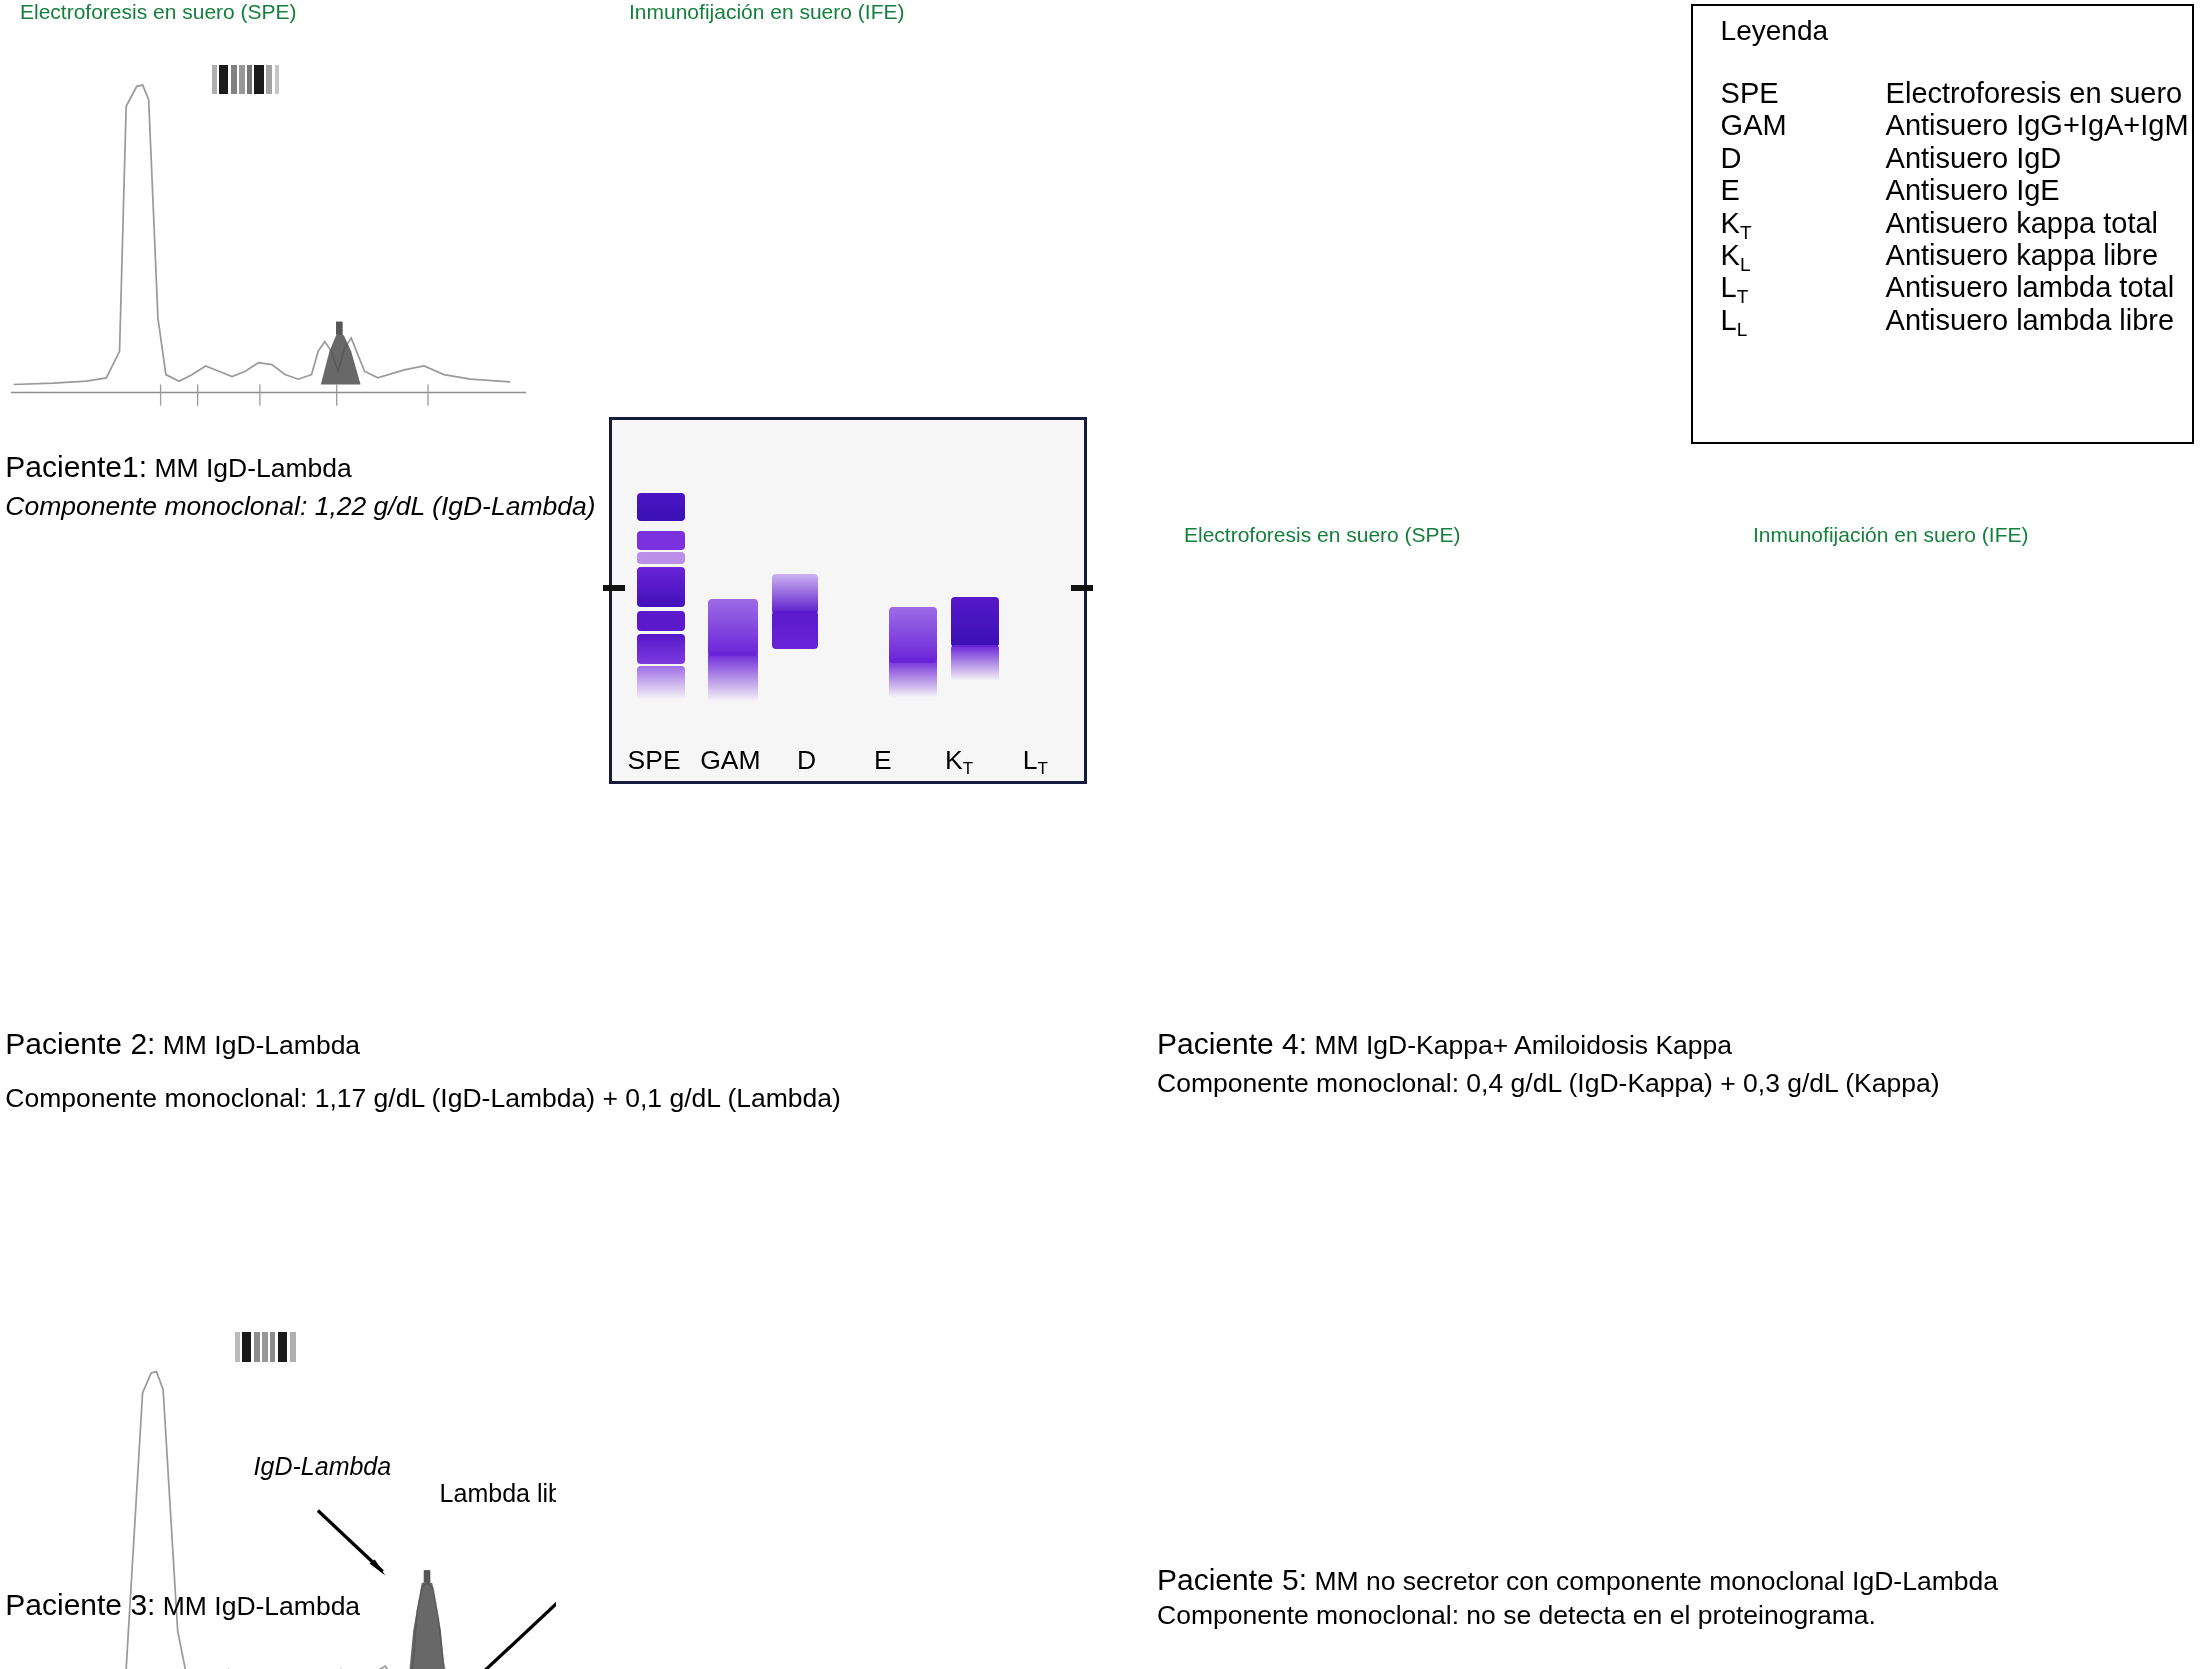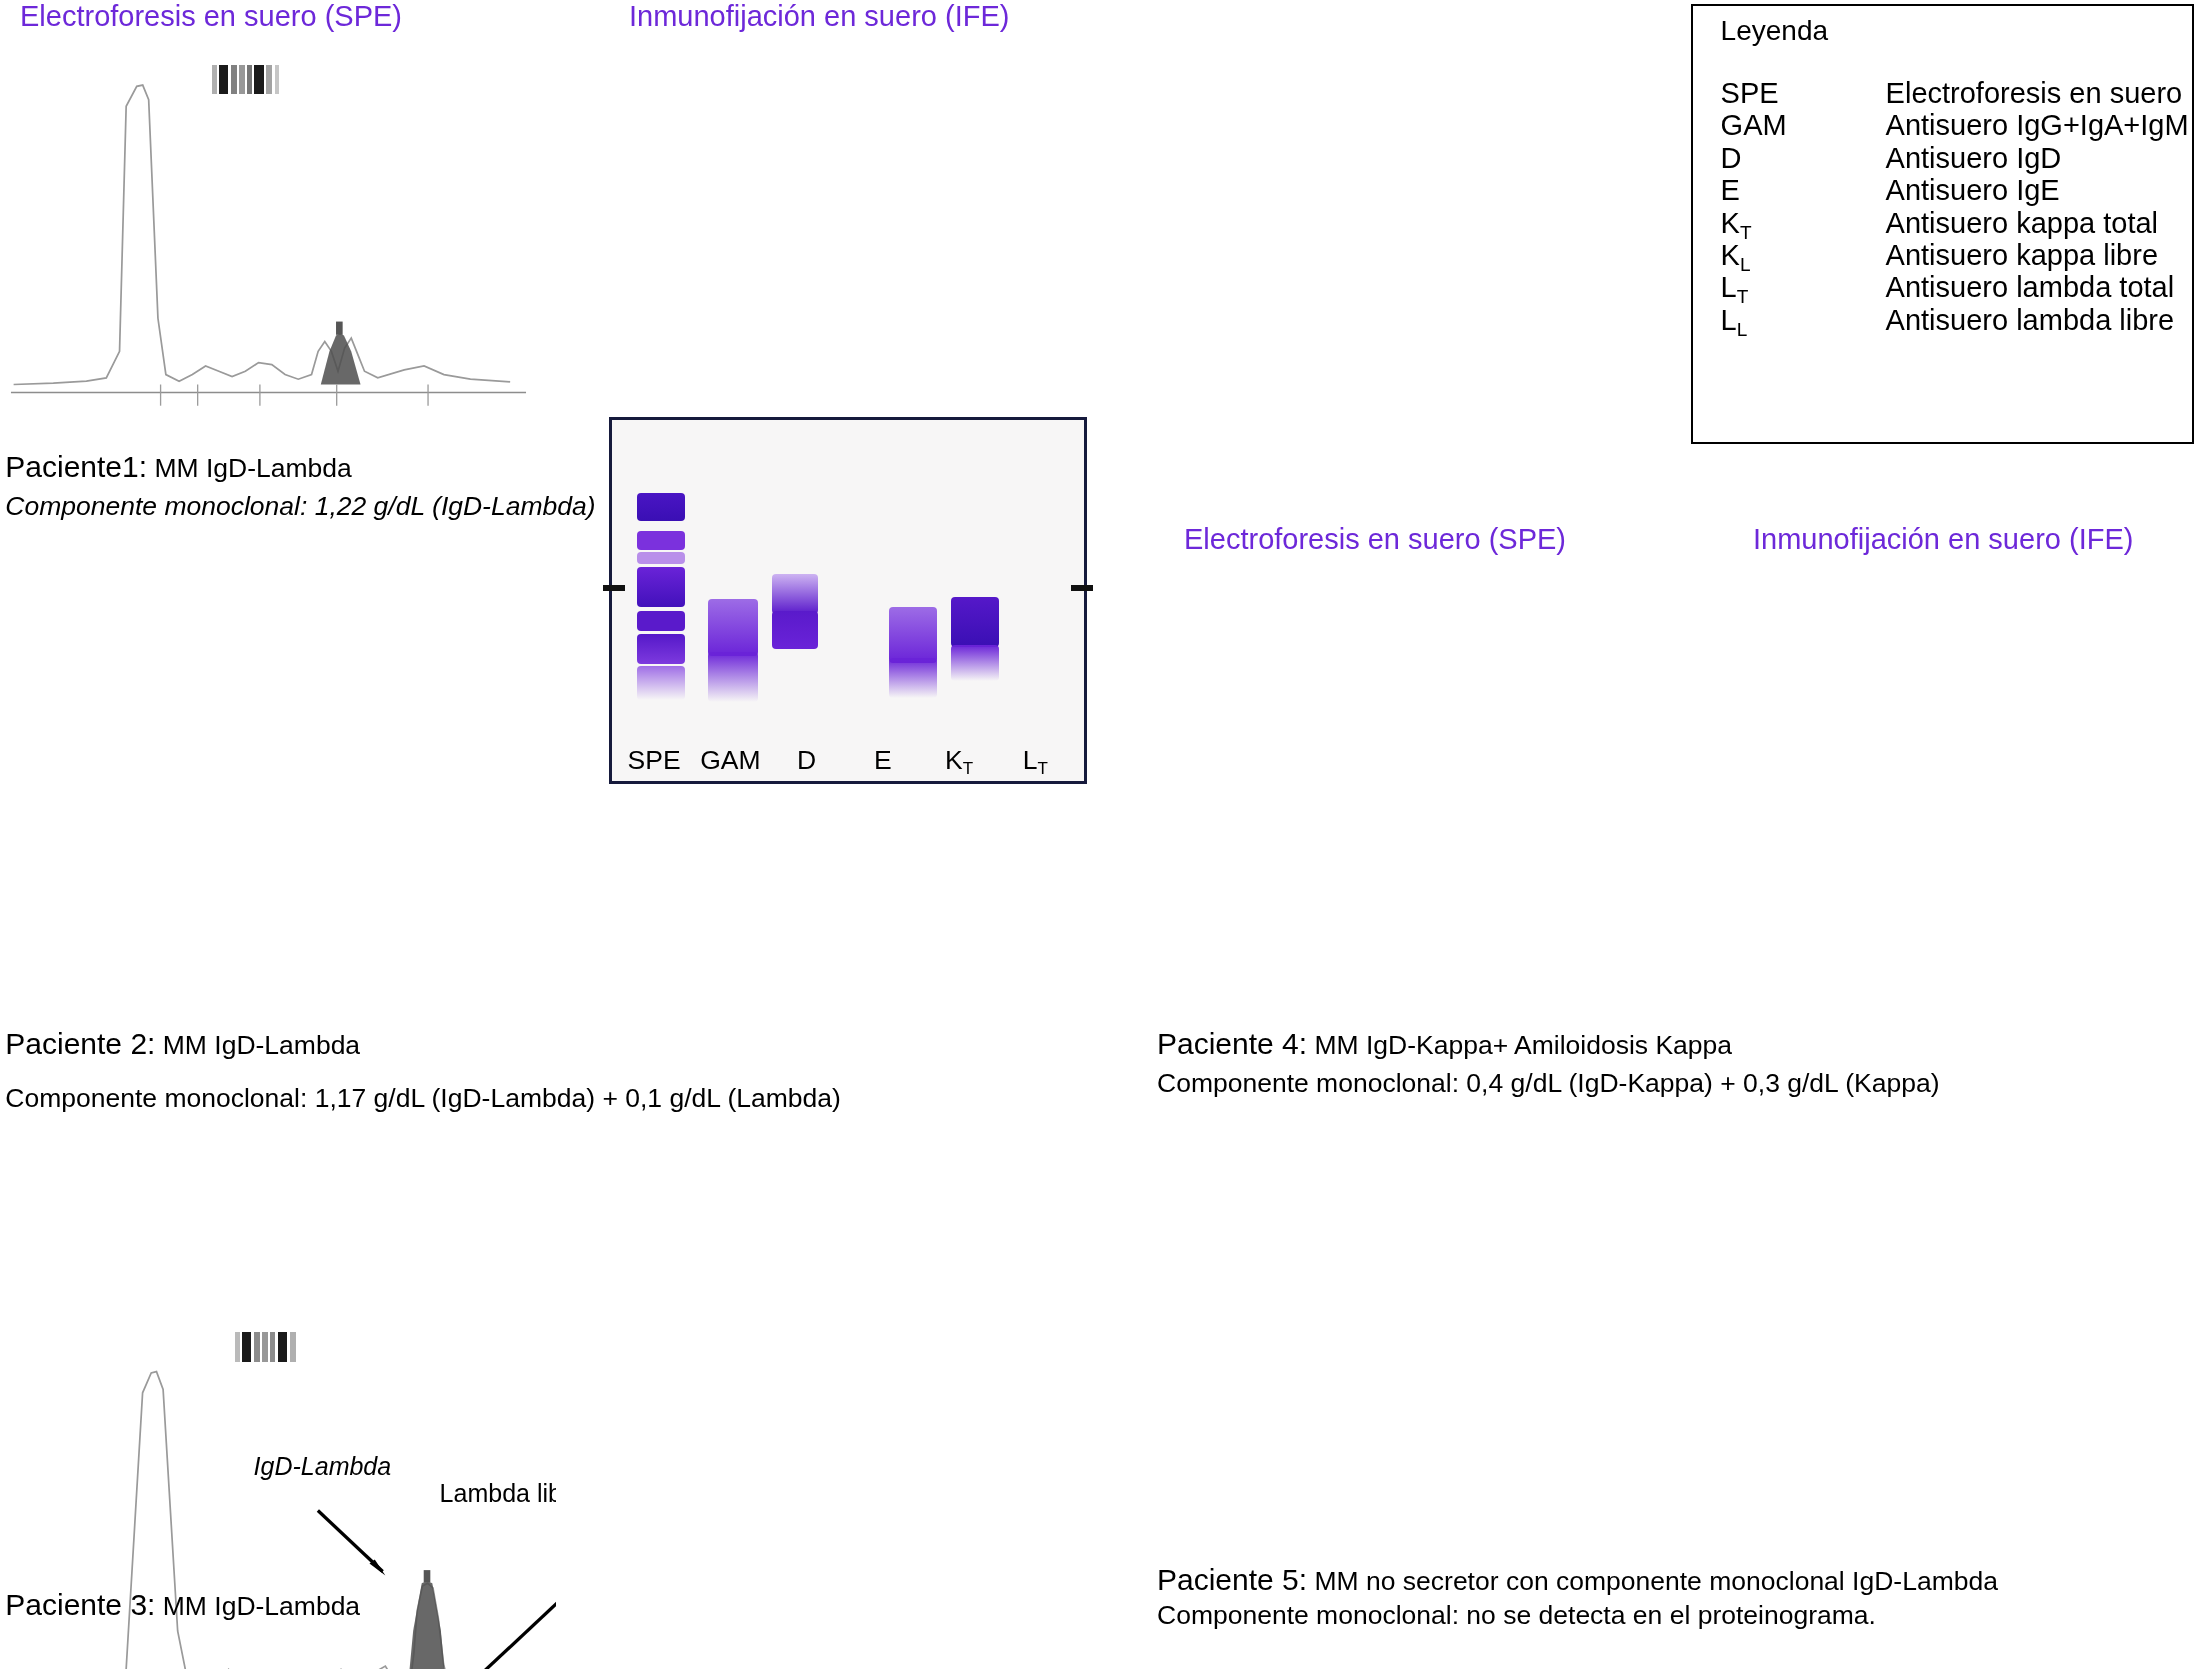--- a/index.html
+++ b/index.html
@@ -1,21 +1,21 @@
 <!DOCTYPE html>
 <html style="font-size:10.6px"><head>
 <meta charset="utf-8">
 <style>
   html,body{margin:0;padding:0;background:#ffffff;}
   body{
     width:2205px;height:1669px;position:relative;overflow:hidden;
     font-family:"Liberation Sans",sans-serif;color:#000;
   }
   .panel{position:absolute;}
-  .ttl{font-size:29px;color:#6d28d9;white-space:nowrap;}
+  .ttl{font-size:21px;color:#15803d;white-space:nowrap;}
   .cap1{font-size:26.5px;white-space:nowrap;}
   .cap1 b{font-weight:normal;font-size:30px;}
   .cap2{font-size:26.5px;white-space:nowrap;}
 
   
   .spe{position:relative;background:#ffffff;overflow:hidden;}
   .spe svg{display:block;width:100%;height:100%;}
   .barcode{position:absolute;display:flex;align-items:flex-end;gap:2.6px;filter:blur(0.7px);}
   .barcode i{display:block;background:#1a1a1a;height:100%;}
 

